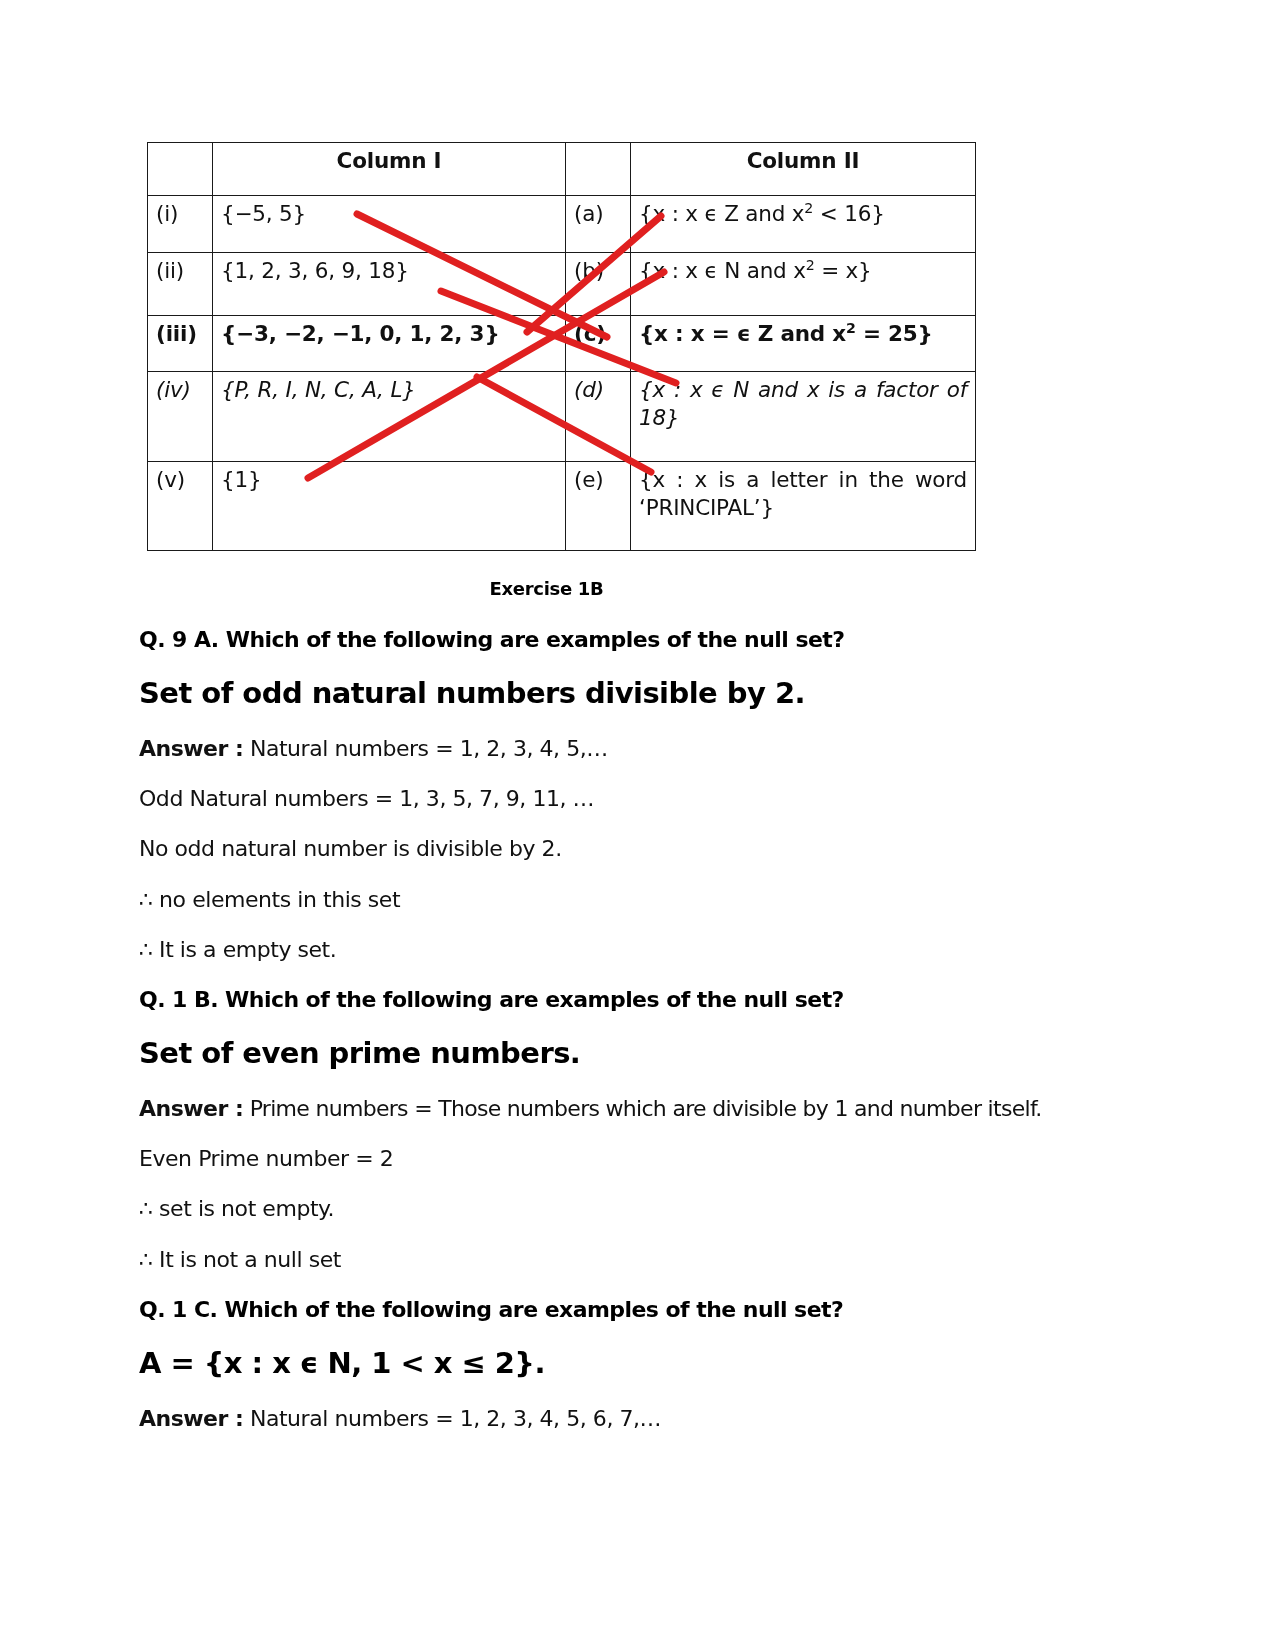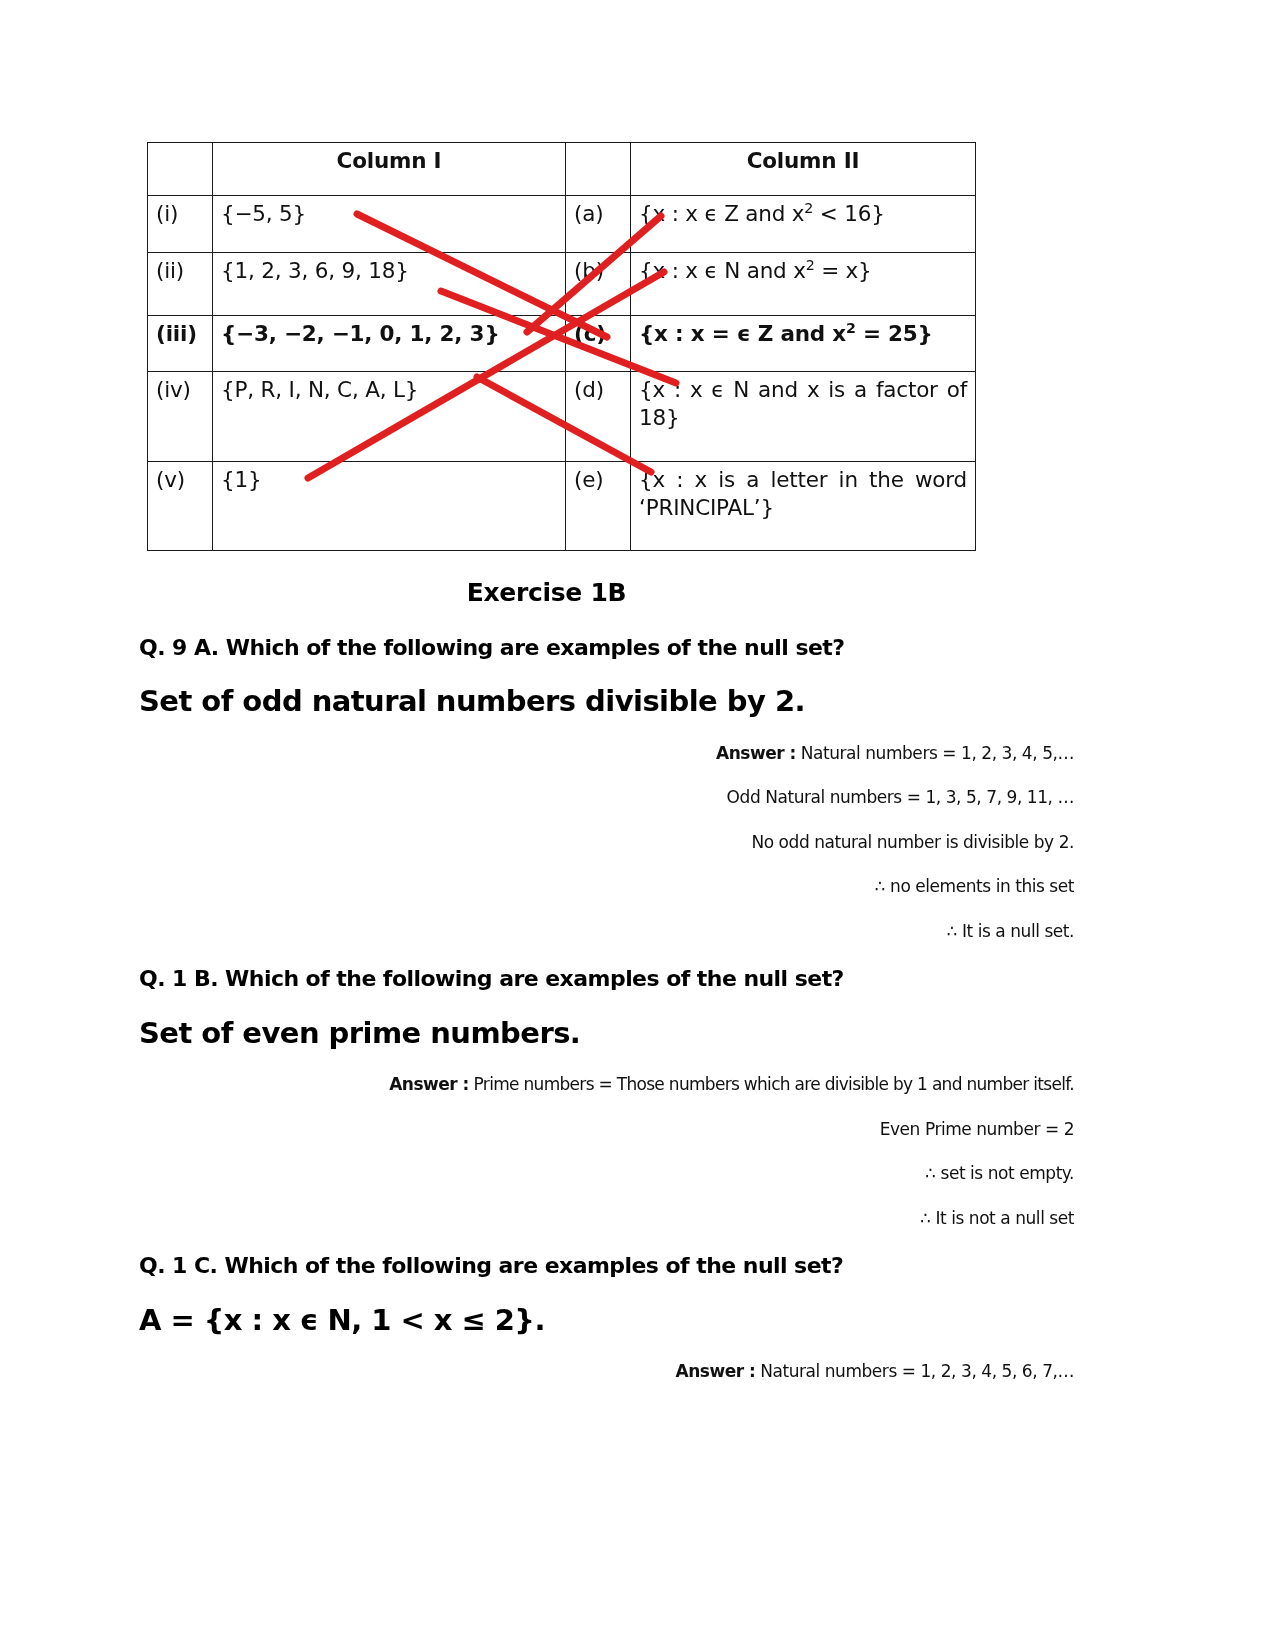--- a/index.html
+++ b/index.html
@@ -57,21 +57,21 @@
     font-size: 23px;
     height: 44px;
     vertical-align: middle;
     letter-spacing: 0.2px;
   }
   .hdr td.blankcell { border-right-width: 1.6px; }
 
   tr.r-i   td { height: 48px; }
   tr.r-ii  td { height: 54px; }
   tr.r-iii td { height: 47px; font-weight: bold; }
-  tr.r-iv  td { height: 81px; }
+  tr.r-iv  td { height: 81px; font-style: italic; }
   tr.r-v   td { height: 80px; }
 
   .just { text-align: justify; text-align-last: justify; margin-top: 8px; }
   sup.sq { font-size: 0.66em; vertical-align: super; line-height: 0; }
 
   
   #lines-layer {
     position: absolute;
     left: 0;
     top: 0;
@@ -83,21 +83,21 @@
   
   .content {
     position: absolute;
     left: 139px;
     top: 578px;
     width: 935px;
   }
   .ex-title {
     text-align: center;
     font-weight: bold;
-    font-size: 25px;
+    font-size: 18px;
     font-family: "DejaVu Sans", sans-serif;
     letter-spacing: -0.3px;
     margin: 0 0 28px 0;
     padding-right: 120px;
   }
   .q-head {
     font-weight: bold;
     font-size: 22px;
     font-family: "DejaVu Sans", sans-serif;
     letter-spacing: -0.55px;
@@ -106,27 +106,26 @@
   }
   .q-sub {
     font-weight: bold;
     font-size: 29px;
     font-family: "DejaVu Sans", sans-serif;
     letter-spacing: -0.55px;
     margin: 0 0 25px 0;
     line-height: 1.15;
   }
   .ans-line {
-    font-size: 17px;
+    font-size: 22px;
     font-family: "DejaVu Sans", sans-serif;
     letter-spacing: -0.45px;
     margin: 0 0 25px 0;
     line-height: 1.15;
     color: #111;
-    text-align: right;
   }
   .ans-line b {
     font-weight: bold;
     letter-spacing: -0.5px;
   }
   .ans-line.tight { letter-spacing: -0.7px; }
 </style>
 </head>
 <body>
 
@@ -199,21 +198,21 @@
   <div class="content">
 
     <div class="ex-title">Exercise 1B</div>
 
     <div class="q-head">Q. 9 A. Which of the following are examples of the null set?</div>
     <div class="q-sub">Set of odd natural numbers divisible by 2.</div>
     <div class="ans-line"><b>Answer :</b><span> Natural numbers = 1, 2, 3, 4, 5,…</span></div>
     <div class="ans-line">Odd Natural numbers = 1, 3, 5, 7, 9, 11, …</div>
     <div class="ans-line">No odd natural number is divisible by 2.</div>
     <div class="ans-line">∴ no elements in this set</div>
-    <div class="ans-line">∴ It is a null set.</div>
+    <div class="ans-line">∴ It is a empty set.</div>
 
     <div class="q-head">Q. 1 B. Which of the following are examples of the null set?</div>
     <div class="q-sub">Set of even prime numbers.</div>
     <div class="ans-line tight"><b>Answer :</b><span> Prime numbers = Those numbers which are divisible by 1 and number itself.</span></div>
     <div class="ans-line">Even Prime number = 2</div>
     <div class="ans-line">∴ set is not empty.</div>
     <div class="ans-line">∴ It is not a null set</div>
 
     <div class="q-head">Q. 1 C. Which of the following are examples of the null set?</div>
     <div class="q-sub">A = {x : x ϵ N, 1 &lt; x ≤ 2}.</div>

